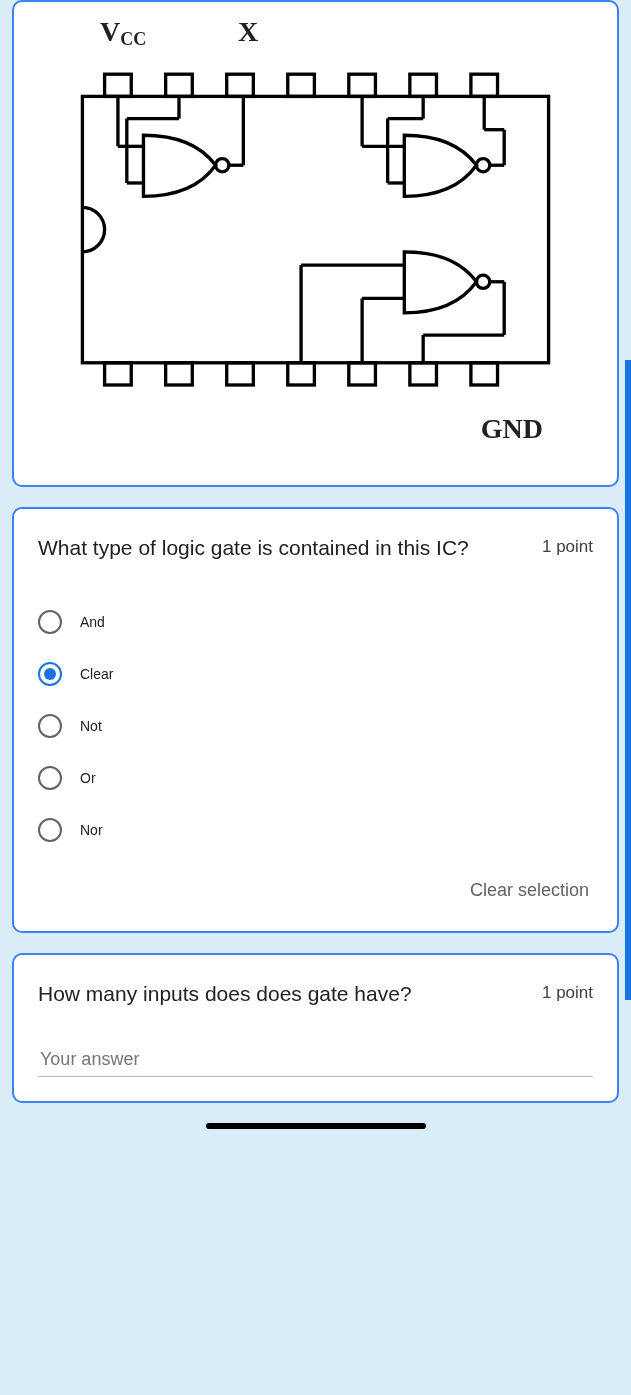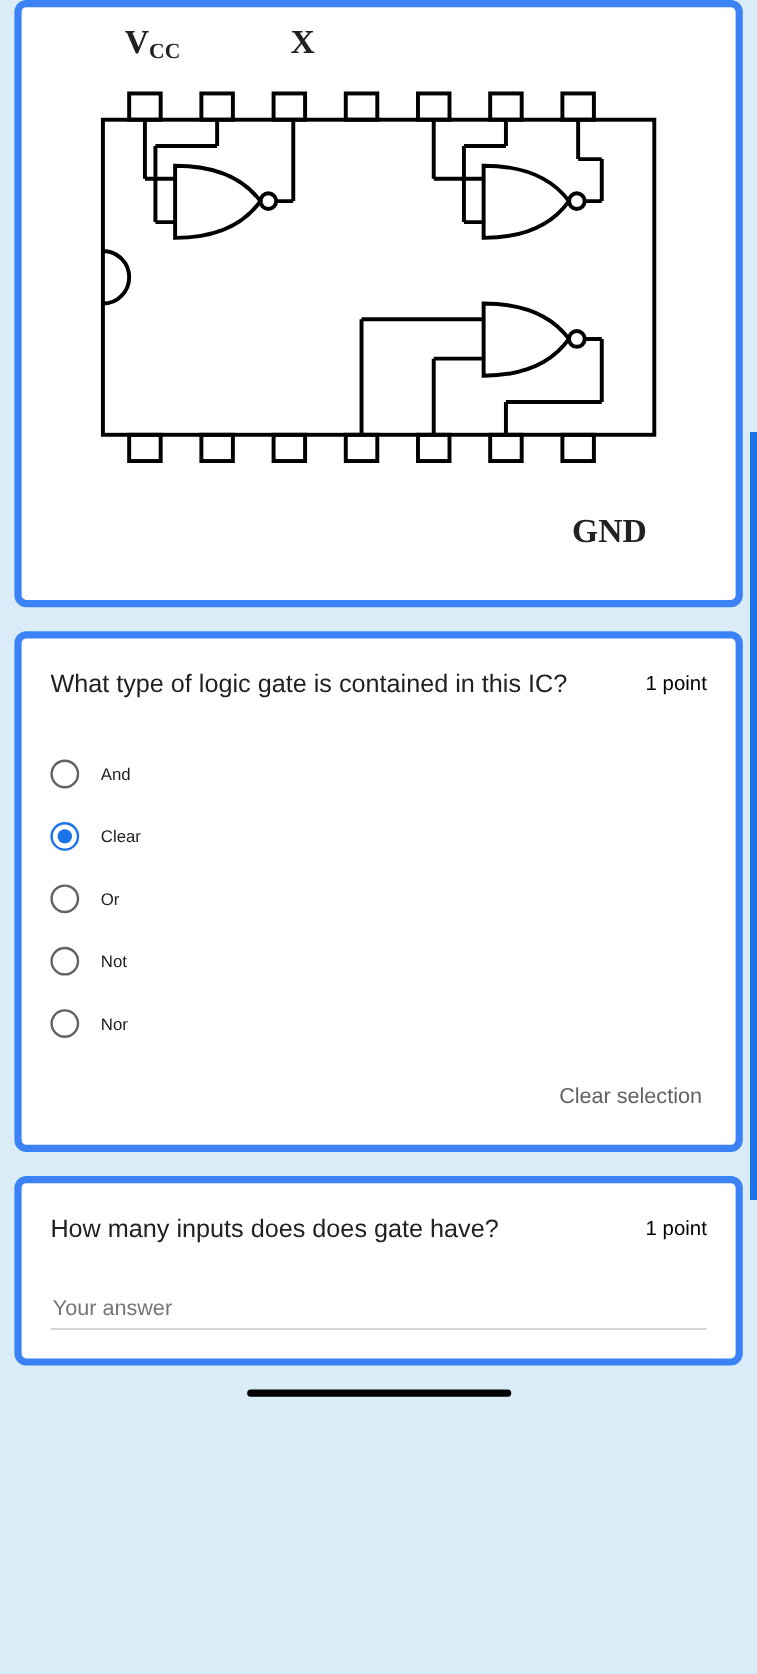--- a/index.html
+++ b/index.html
@@ -8,45 +8,45 @@
       font-family: Arial, "Helvetica Neue", Helvetica, sans-serif;
       color: #202124;
       width: 631px;
       padding: 0 12px;
     }
     .card {
       background: #fff;
       border-radius: 10px;
       padding: 24px;
       margin-bottom: 20px;
-      border: 6px solid #3b82f6;
+      border: 2px solid #3b82f6;
     }
     .diagram-card { padding: 12px 24px 40px 24px; }
     .diagram-wrap { position: relative; width: 100%; }
     .diagram-labels {
       position: relative;
       height: 38px;
       font-family: "Times New Roman", serif;
       font-size: 28px;
       font-weight: bold;
     }
     .lbl-vcc { position: absolute; left: 62px; top: 2px; }
     .lbl-vcc sub { font-size: 18px; vertical-align: baseline; position: relative; bottom: -4px; }
     .lbl-x   { position: absolute; left: 200px; top: 2px; }
     .lbl-gnd {
       font-family: "Times New Roman", serif;
       font-size: 28px;
       font-weight: bold;
       text-align: right;
       padding-right: 50px;
-      margin-top: 22px;
+      margin-top: 6px;
     }
     .q-header { display: flex; justify-content: space-between; align-items: flex-start; gap: 16px; }
     .q-text { font-size: 21px; line-height: 1.45; flex: 1; }
-    .points { font-size: 17px; color: #000000; white-space: nowrap; padding-top: 4px; }
+    .points { font-size: 17px; color: #404040; white-space: nowrap; padding-top: 4px; }
     .options { margin-top: 32px; }
     .option {
       display: flex;
       align-items: center;
       padding: 14px 0;
       cursor: pointer;
     }
     .radio {
       width: 24px; height: 24px;
       border-radius: 50%;
@@ -180,25 +180,25 @@
     <div class="option">
       <span class="radio"></span>
       <span class="option-label">And</span>
     </div>
     <div class="option">
       <span class="radio selected"></span>
       <span class="option-label">Clear</span>
     </div>
     <div class="option">
       <span class="radio"></span>
+      <span class="option-label">Not</span>
+    </div>
+    <div class="option">
+      <span class="radio"></span>
       <span class="option-label">Or</span>
-    </div>
-    <div class="option">
-      <span class="radio"></span>
-      <span class="option-label">Not</span>
     </div>
     <div class="option">
       <span class="radio"></span>
       <span class="option-label">Nor</span>
     </div>
   </div>
   <div class="clear-row">
     <button class="clear-btn">Clear selection</button>
   </div>
 </div>

